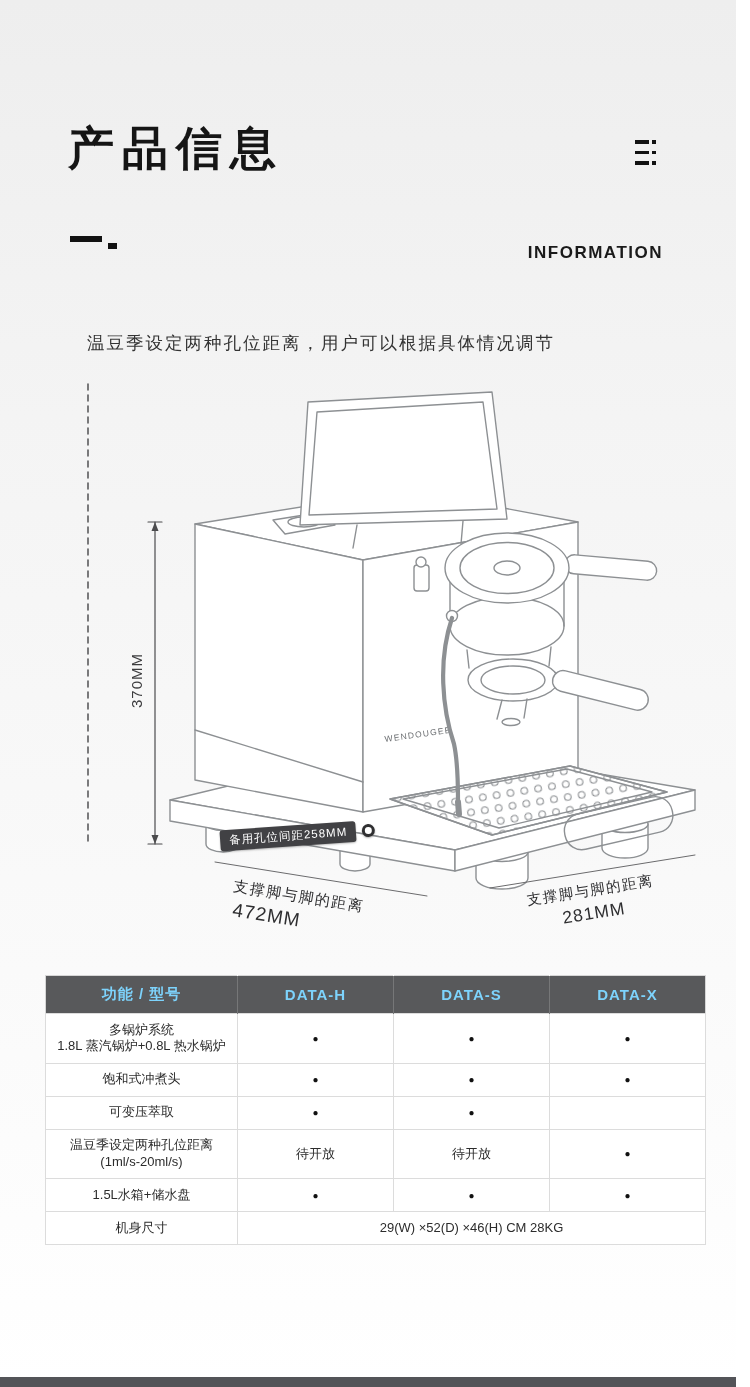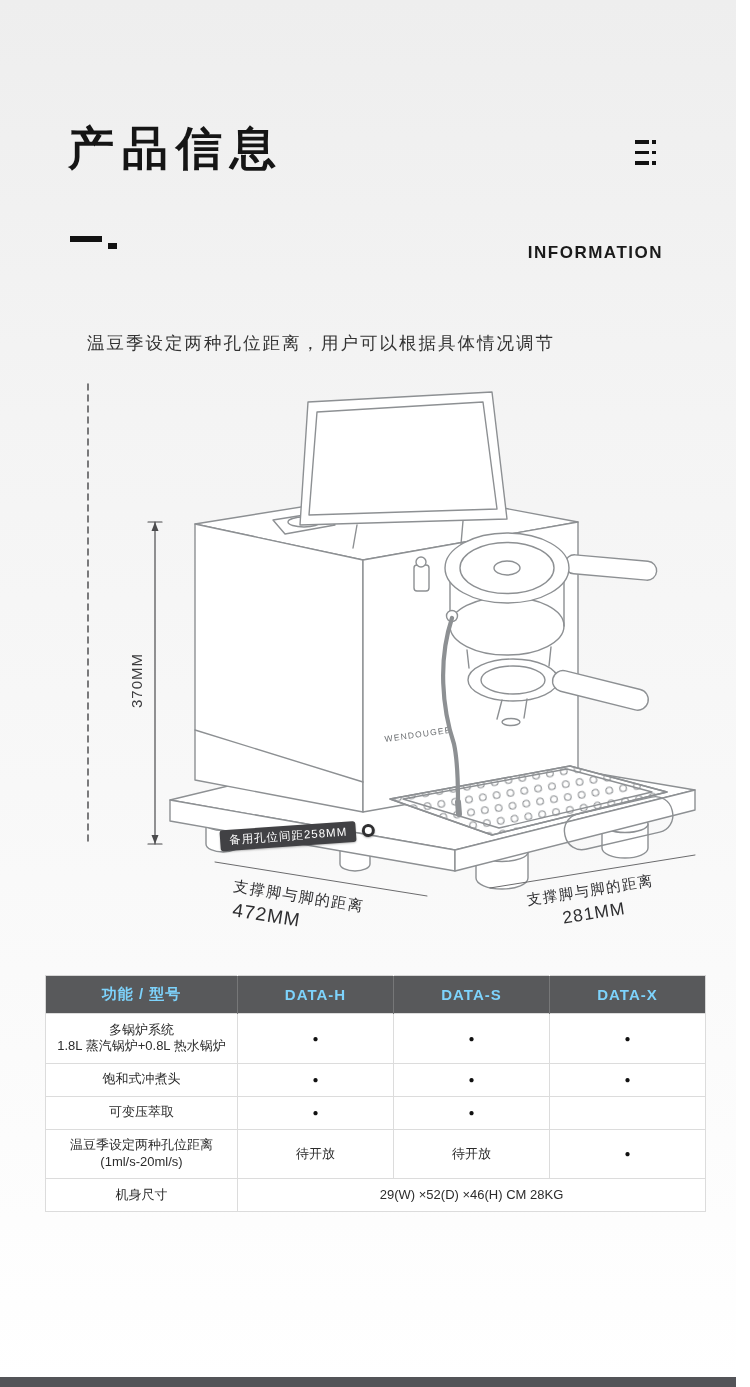--- a/index.html
+++ b/index.html
@@ -227,20 +227,28 @@
             <td>
               <div>温豆季设定两种孔位距离</div>
               <div>(1ml/s-20ml/s)</div>
             </td>
             <td>待开放</td>
             <td>待开放</td>
             <td class="dot">●</td>
           </tr>
           <tr>
             <td>
+              <div>1.5L水箱+储水盘</div>
+            </td>
+            <td class="dot">●</td>
+            <td class="dot">●</td>
+            <td class="dot">●</td>
+          </tr>
+          <tr>
+            <td>
               <div>机身尺寸</div>
             </td>
             <td colspan="3">29(W) ×52(D) ×46(H) CM 28KG</td>
           </tr>
         </tbody>
     </table>
   </div>
 
   <div class="footer-bar"></div>
 </div>

